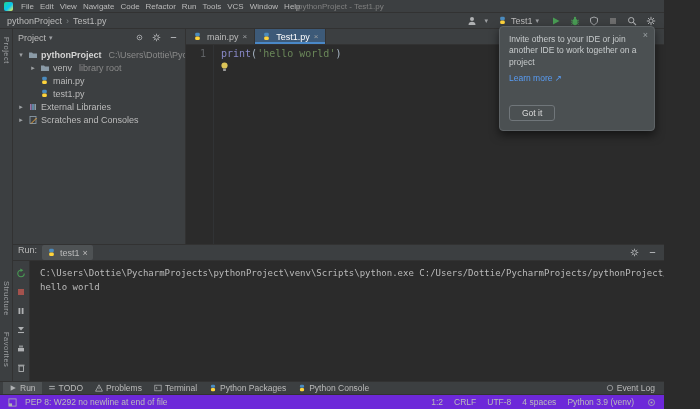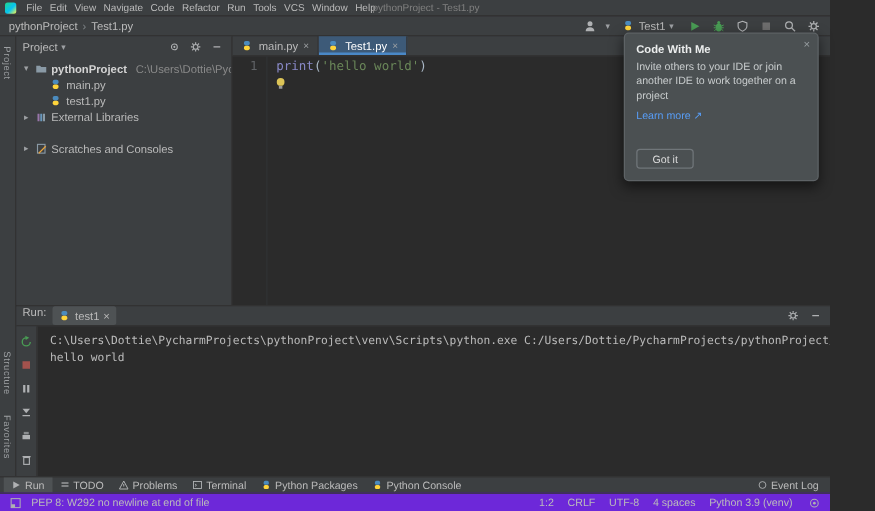--- a/index.html
+++ b/index.html
@@ -229,20 +229,30 @@
             <div class="tree-row" style="padding-left:4px;">
               <span class="twisty">▾</span>
               <span class="ticon">
                 <svg width="10" height="10" viewBox="0 0 10 10">
                     <path d="M1 2.5 H4 L5 3.5 H9 V8 H1 Z" fill="#8a9aa6"></path>
                   </svg>
               </span>
               <span class="tree-root-label">pythonProject</span>
               <span class="hint">C:\Users\Dottie\PycharmProjects\pythonProject</span>
             </div>
+            <div class="tree-row" style="padding-left:16px;">
+              <span class="twisty">▸</span>
+              <span class="ticon">
+                <svg width="10" height="10" viewBox="0 0 10 10">
+                    <path d="M1 2.5 H4 L5 3.5 H9 V8 H1 Z" fill="#8a9aa6"></path>
+                  </svg>
+              </span>
+              <span>venv</span>
+              <span class="hint">library root</span>
+            </div>
             <div class="tree-row" style="padding-left:27px;">
               <span class="ticon">
                 <svg width="9" height="9" viewBox="0 0 10 10">
                     <rect x="2.4" y="0.8" width="5.2" height="4" rx="1.6" fill="#4b8bbe"></rect>
                     <rect x="2.4" y="5" width="5.2" height="4" rx="1.6" fill="#ffd43b"></rect>
                   </svg>
               </span>
               <span>main.py</span>
             </div>
             <div class="tree-row" style="padding-left:27px;">
@@ -258,21 +268,21 @@
               <span class="twisty">▸</span>
               <span class="ticon">
                 <svg width="10" height="10" viewBox="0 0 10 10">
                     <rect x="2" y="2" width="1.6" height="6" fill="#9876aa"></rect>
                     <rect x="4.2" y="2" width="1.6" height="6" fill="#6897bb"></rect>
                     <rect x="6.4" y="2" width="1.6" height="6" fill="#8a9aa6"></rect>
                   </svg>
               </span>
               <span>External Libraries</span>
             </div>
-            <div class="tree-row" style="padding-left:4px;margin-top:12px;">
+            <div class="tree-row" style="padding-left:4px;">
               <span class="twisty">▸</span>
               <span class="ticon">
                 <svg width="10" height="10" viewBox="0 0 10 10">
                     <rect x="2" y="1.5" width="6" height="7" fill="none" stroke="#8a9aa6" stroke-width="0.9"></rect>
                     <line x1="3" y1="8.6" x2="8.6" y2="3" stroke="#e8a33d" stroke-width="1"></line>
                   </svg>
               </span>
               <span>Scratches and Consoles</span>
             </div>
           </div>
@@ -463,21 +473,20 @@
         <svg width="9" height="9" viewBox="0 0 10 10">
             <circle cx="5" cy="5" r="3.4" fill="none" stroke="#afb1b3" stroke-width="0.9"></circle>
             <circle cx="5" cy="5" r="1.2" fill="#afb1b3"></circle>
           </svg>
       </span>
     </span>
   </div>
 
   <div class="popup">
     <span class="popup-close">×</span>
-    <div class="popup-title">Code With Me</div>
     <div class="popup-body">Invite others to your IDE or join another IDE to work together on a project</div>
     <div>
       <span class="popup-link"><span>Learn more</span> <span>↗</span></span>
     </div>
     <span class="popup-btn">Got it</span>
   </div>
 
 </div>
 
 </body></html>

